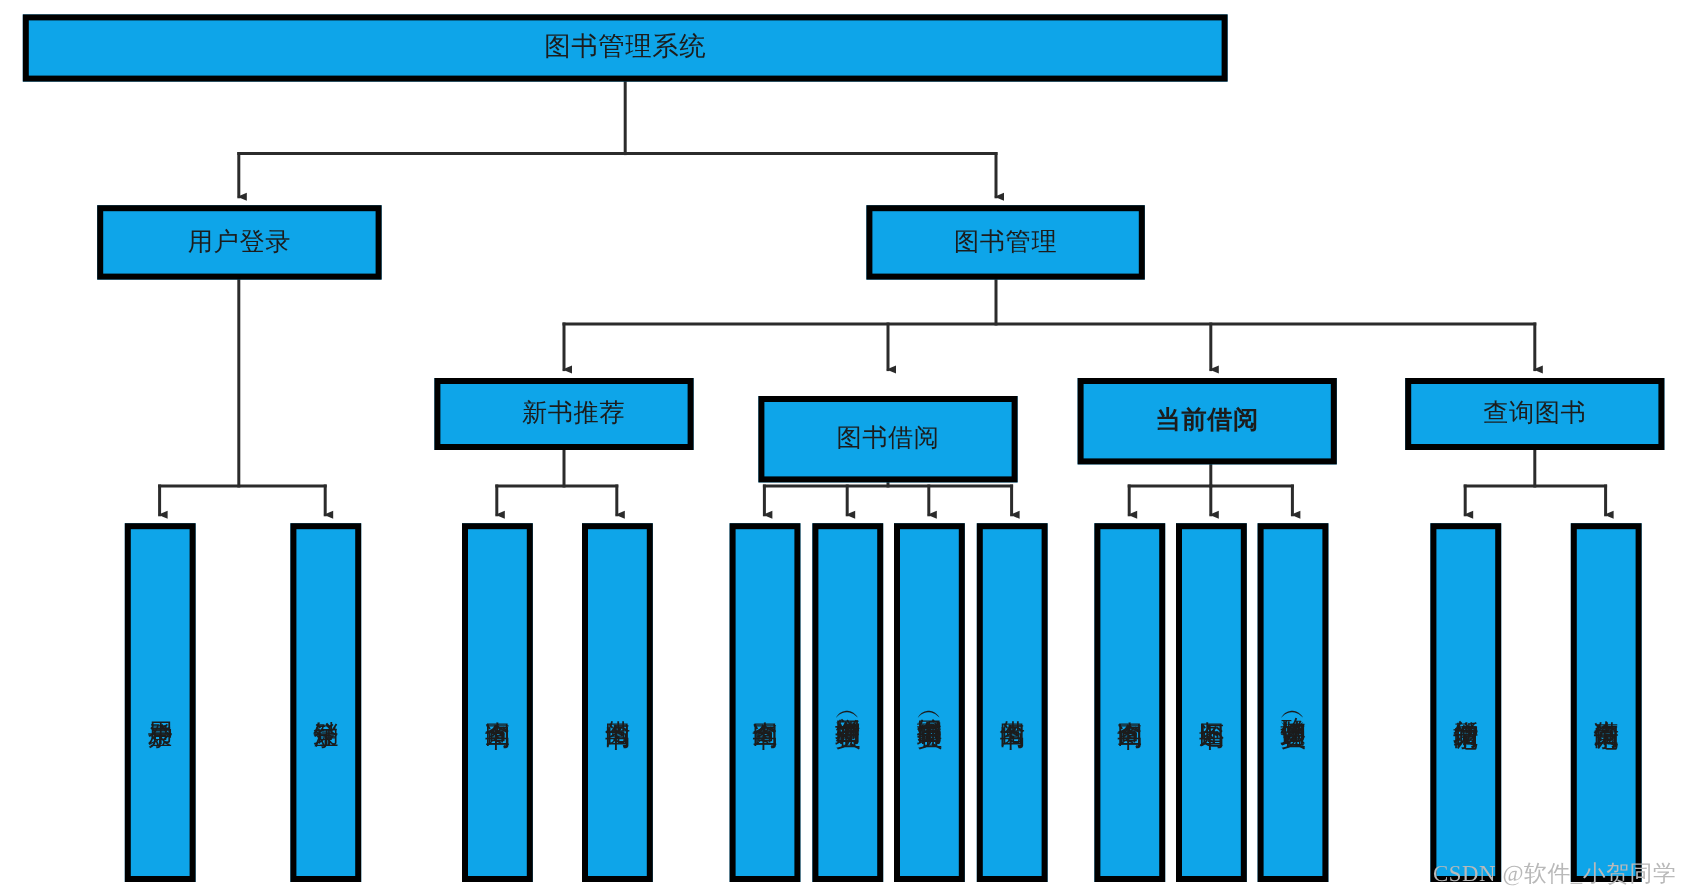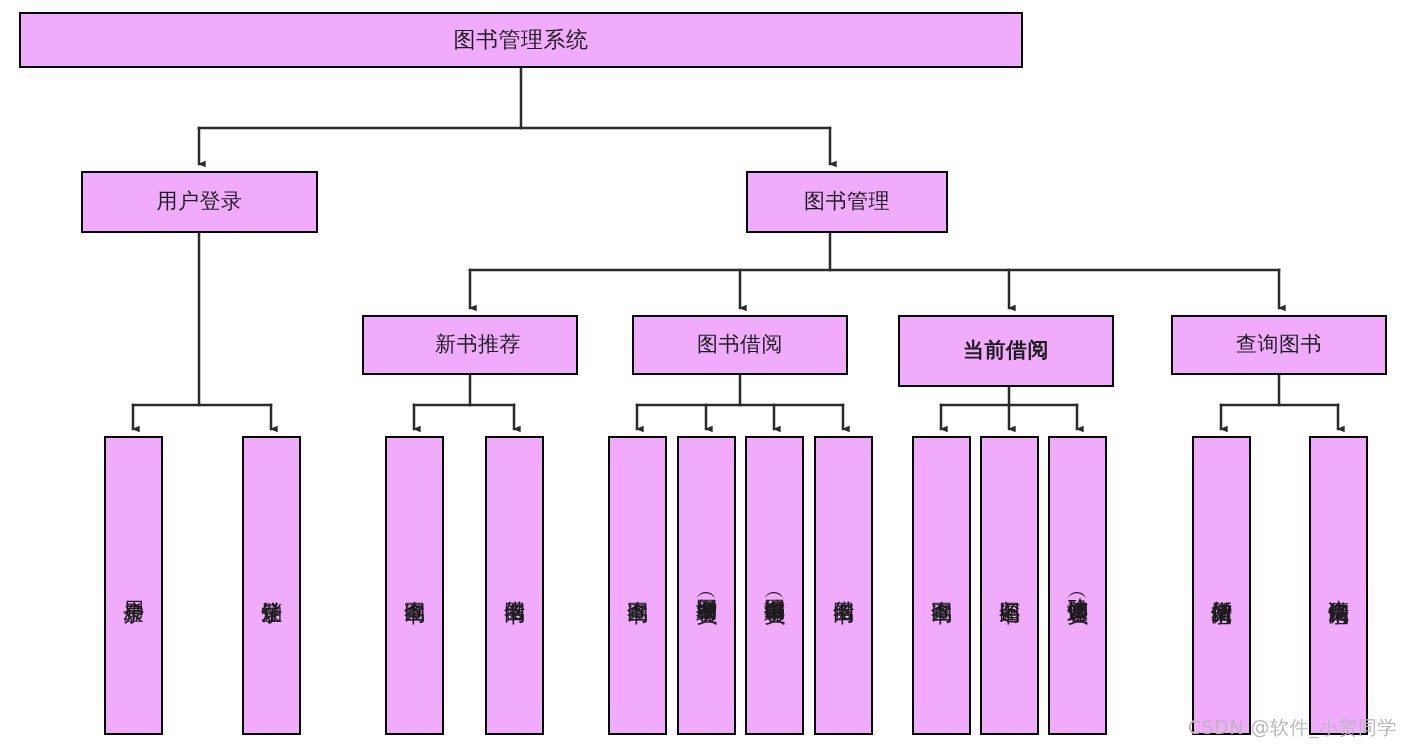--- a/index.html
+++ b/index.html
@@ -22,22 +22,22 @@
     position: absolute;
     left: 0;
     top: 0;
     width: 1405px;
     height: 747px;
     pointer-events: none;
   }
   .node {
     position: absolute;
     box-sizing: border-box;
-    background: #f0abfc;
-    border: 2px solid #000000;
+    background: #0ea5e9;
+    border: 5px solid #000000;
     display: flex;
     align-items: center;
     justify-content: center;
     color: #1c1c1c;
   }
   .node-h {
     font-size: 21px;
     line-height: 1.2;
     letter-spacing: 0.5px;
     white-space: nowrap;
@@ -62,20 +62,21 @@
   }
   #watermark {
     position: absolute;
     right: 8px;
     bottom: 6px;
     font-size: 19px;
     color: #b9b9b9;
     white-space: nowrap;
     letter-spacing: 0.5px;
     user-select: none;
+    font-family: Liberation Serif, serif;
   }
 </style>
 </head>
 <body>
 
 <div id="diagram-root">
 
   <svg id="edge-layer" viewBox="0 0 1405 747" width="1405" height="747" xmlns="http://www.w3.org/2000/svg">
     <defs>
       <marker id="arrow" viewBox="0 0 12 12" refX="6" refY="10" markerWidth="8" markerHeight="10" orient="auto-start-reverse" markerUnits="userSpaceOnUse">
@@ -128,29 +129,29 @@
   </svg>
 
   <div class="node node-h node-root" style="left:19px; top:12px; width:1004px; height:56px;">
     <span>图书管理系统</span>
   </div>
 
   <div class="node node-h" style="left:81px; top:171px; width:237px; height:62px;">
     <span>用户登录</span>
   </div>
 
-  <div class="node node-h" style="left:746px; top:171px; width:202px; height:62px;">
+  <div class="node node-h" style="left:722px; top:171px; width:232px; height:62px;">
     <span>图书管理</span>
   </div>
 
   <div class="node node-h" style="left:362px; top:315px; width:216px; height:60px;padding-left:16px;">
     <span>新书推荐</span>
   </div>
 
-  <div class="node node-h" style="left:632px; top:315px; width:216px; height:60px;">
+  <div class="node node-h" style="left:632px; top:330px; width:216px; height:72px;">
     <span>图书借阅</span>
   </div>
 
   <div class="node node-h" style="left:898px; top:315px; width:216px; height:72px;font-weight:bold;">
     <span>当前借阅</span>
   </div>
 
   <div class="node node-h" style="left:1171px; top:315px; width:216px; height:60px;">
     <span>查询图书</span>
   </div>

